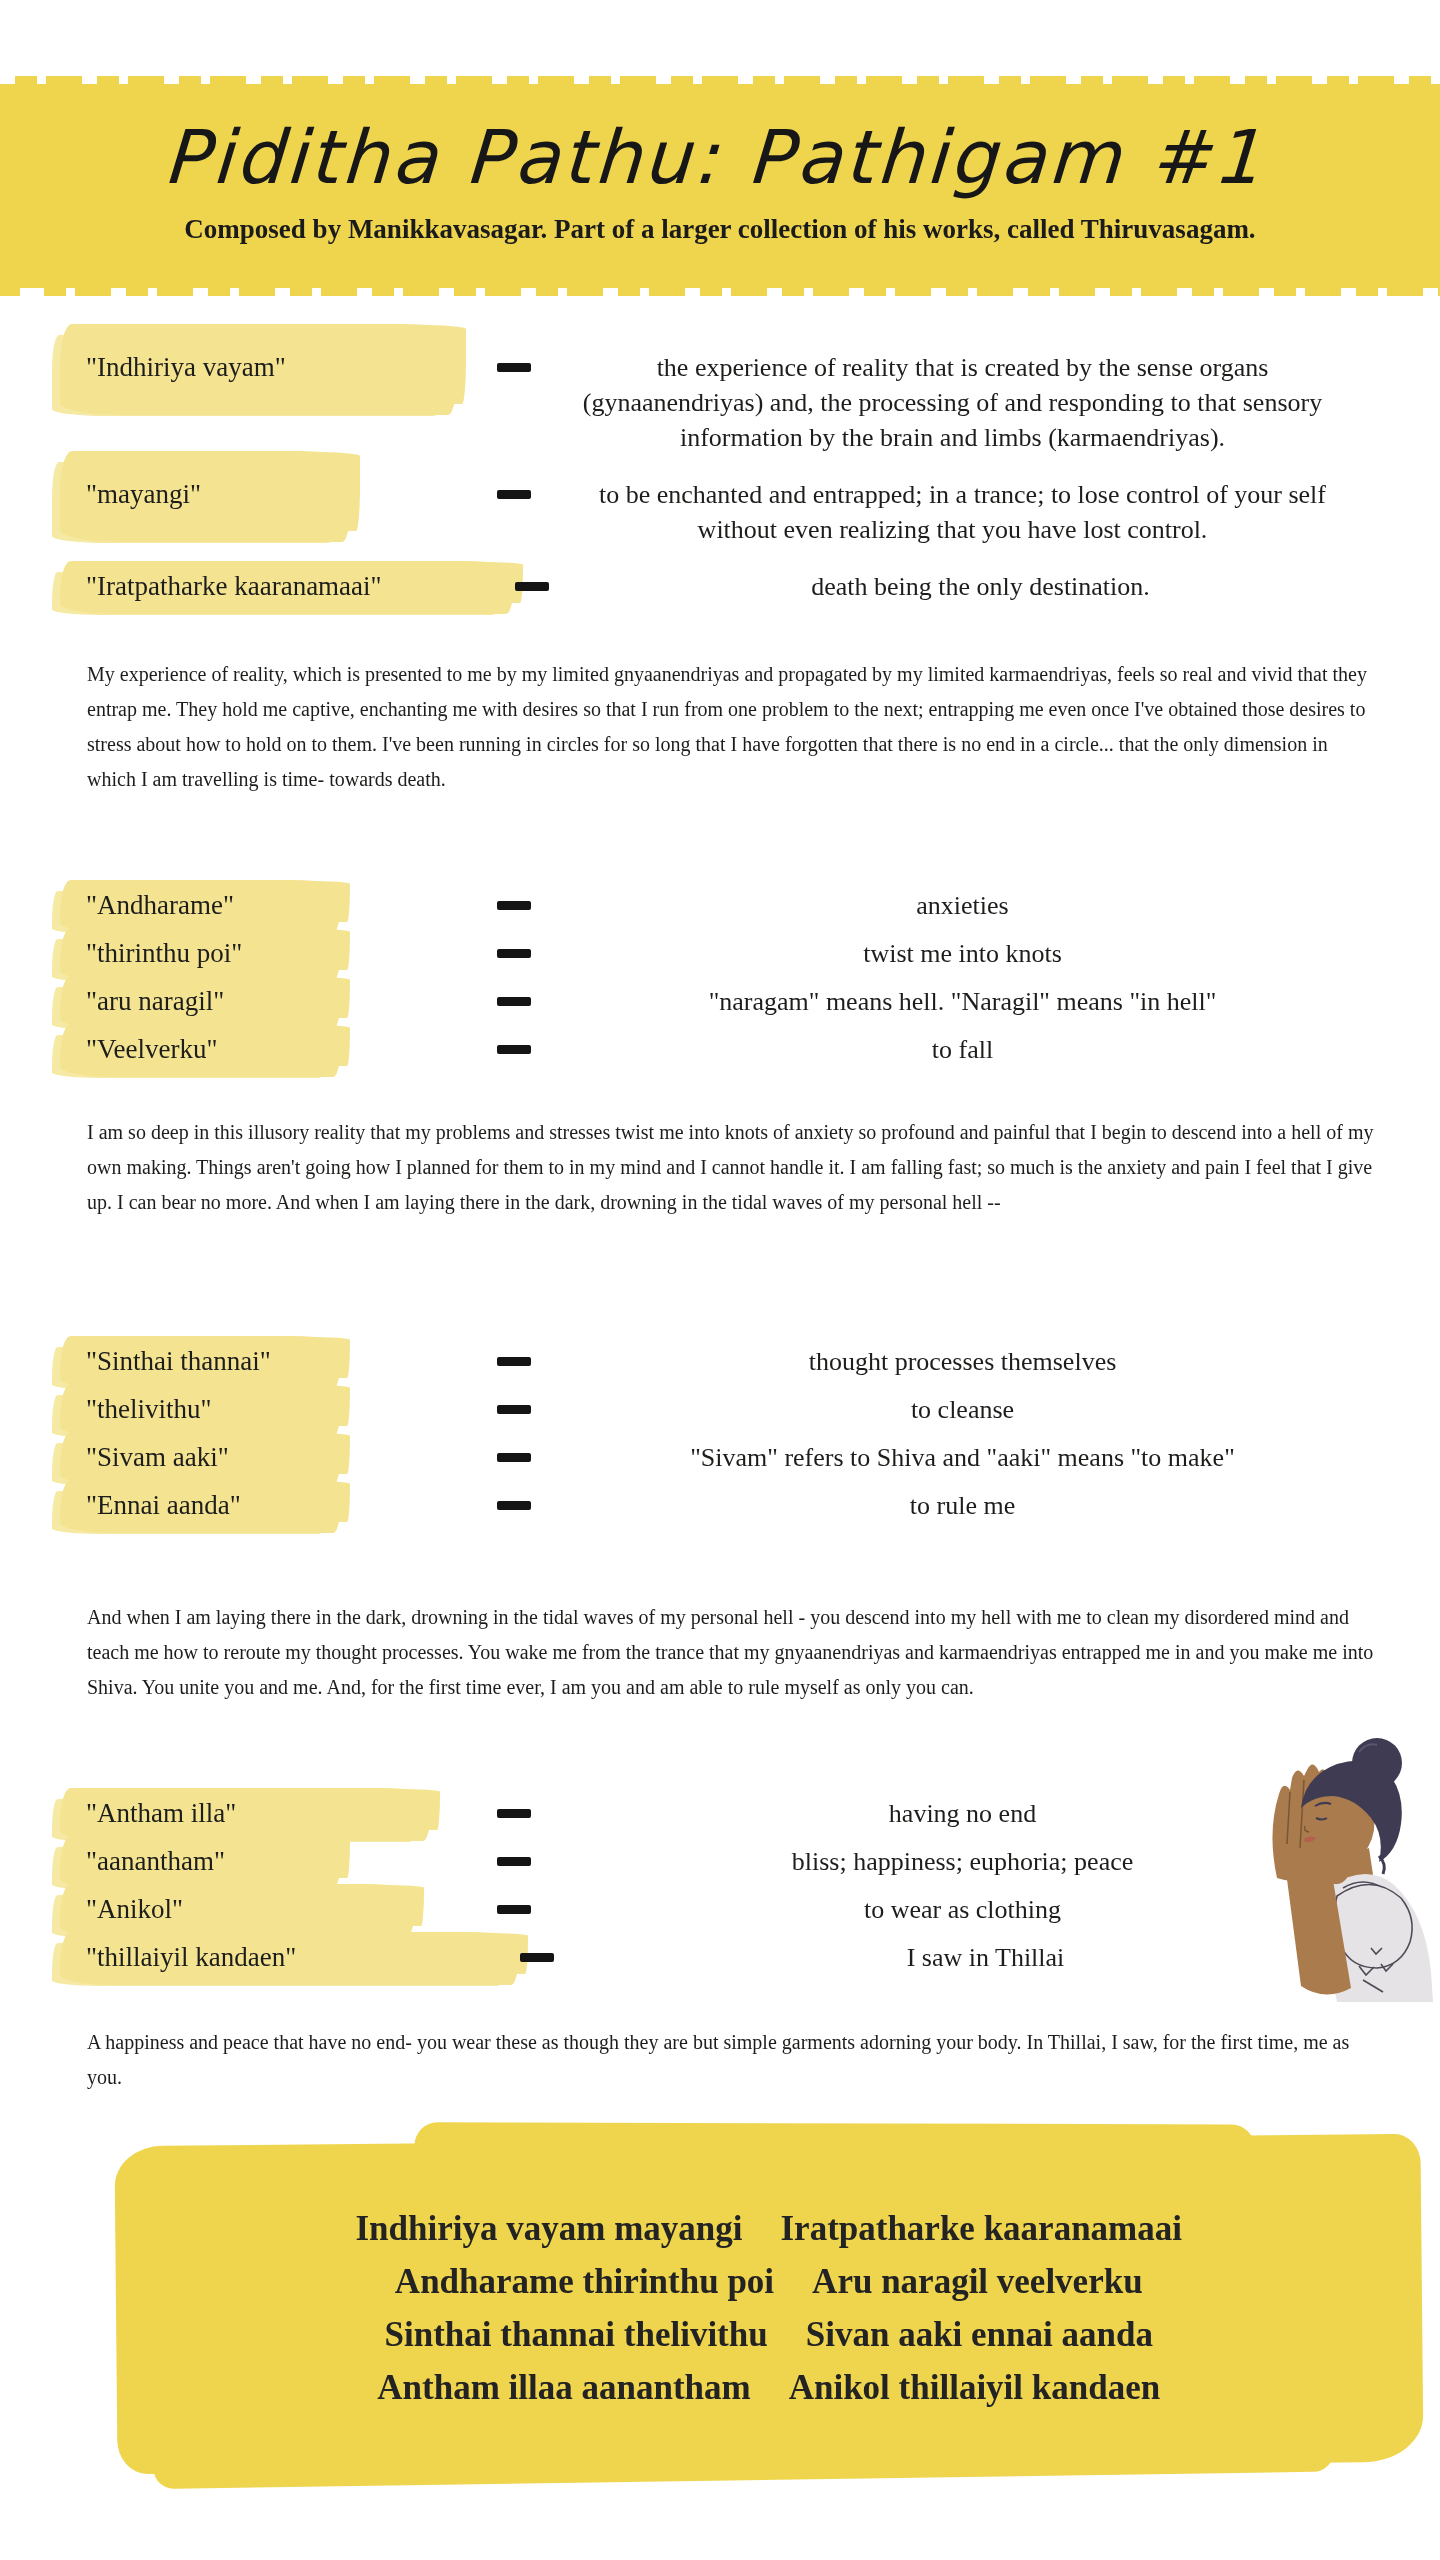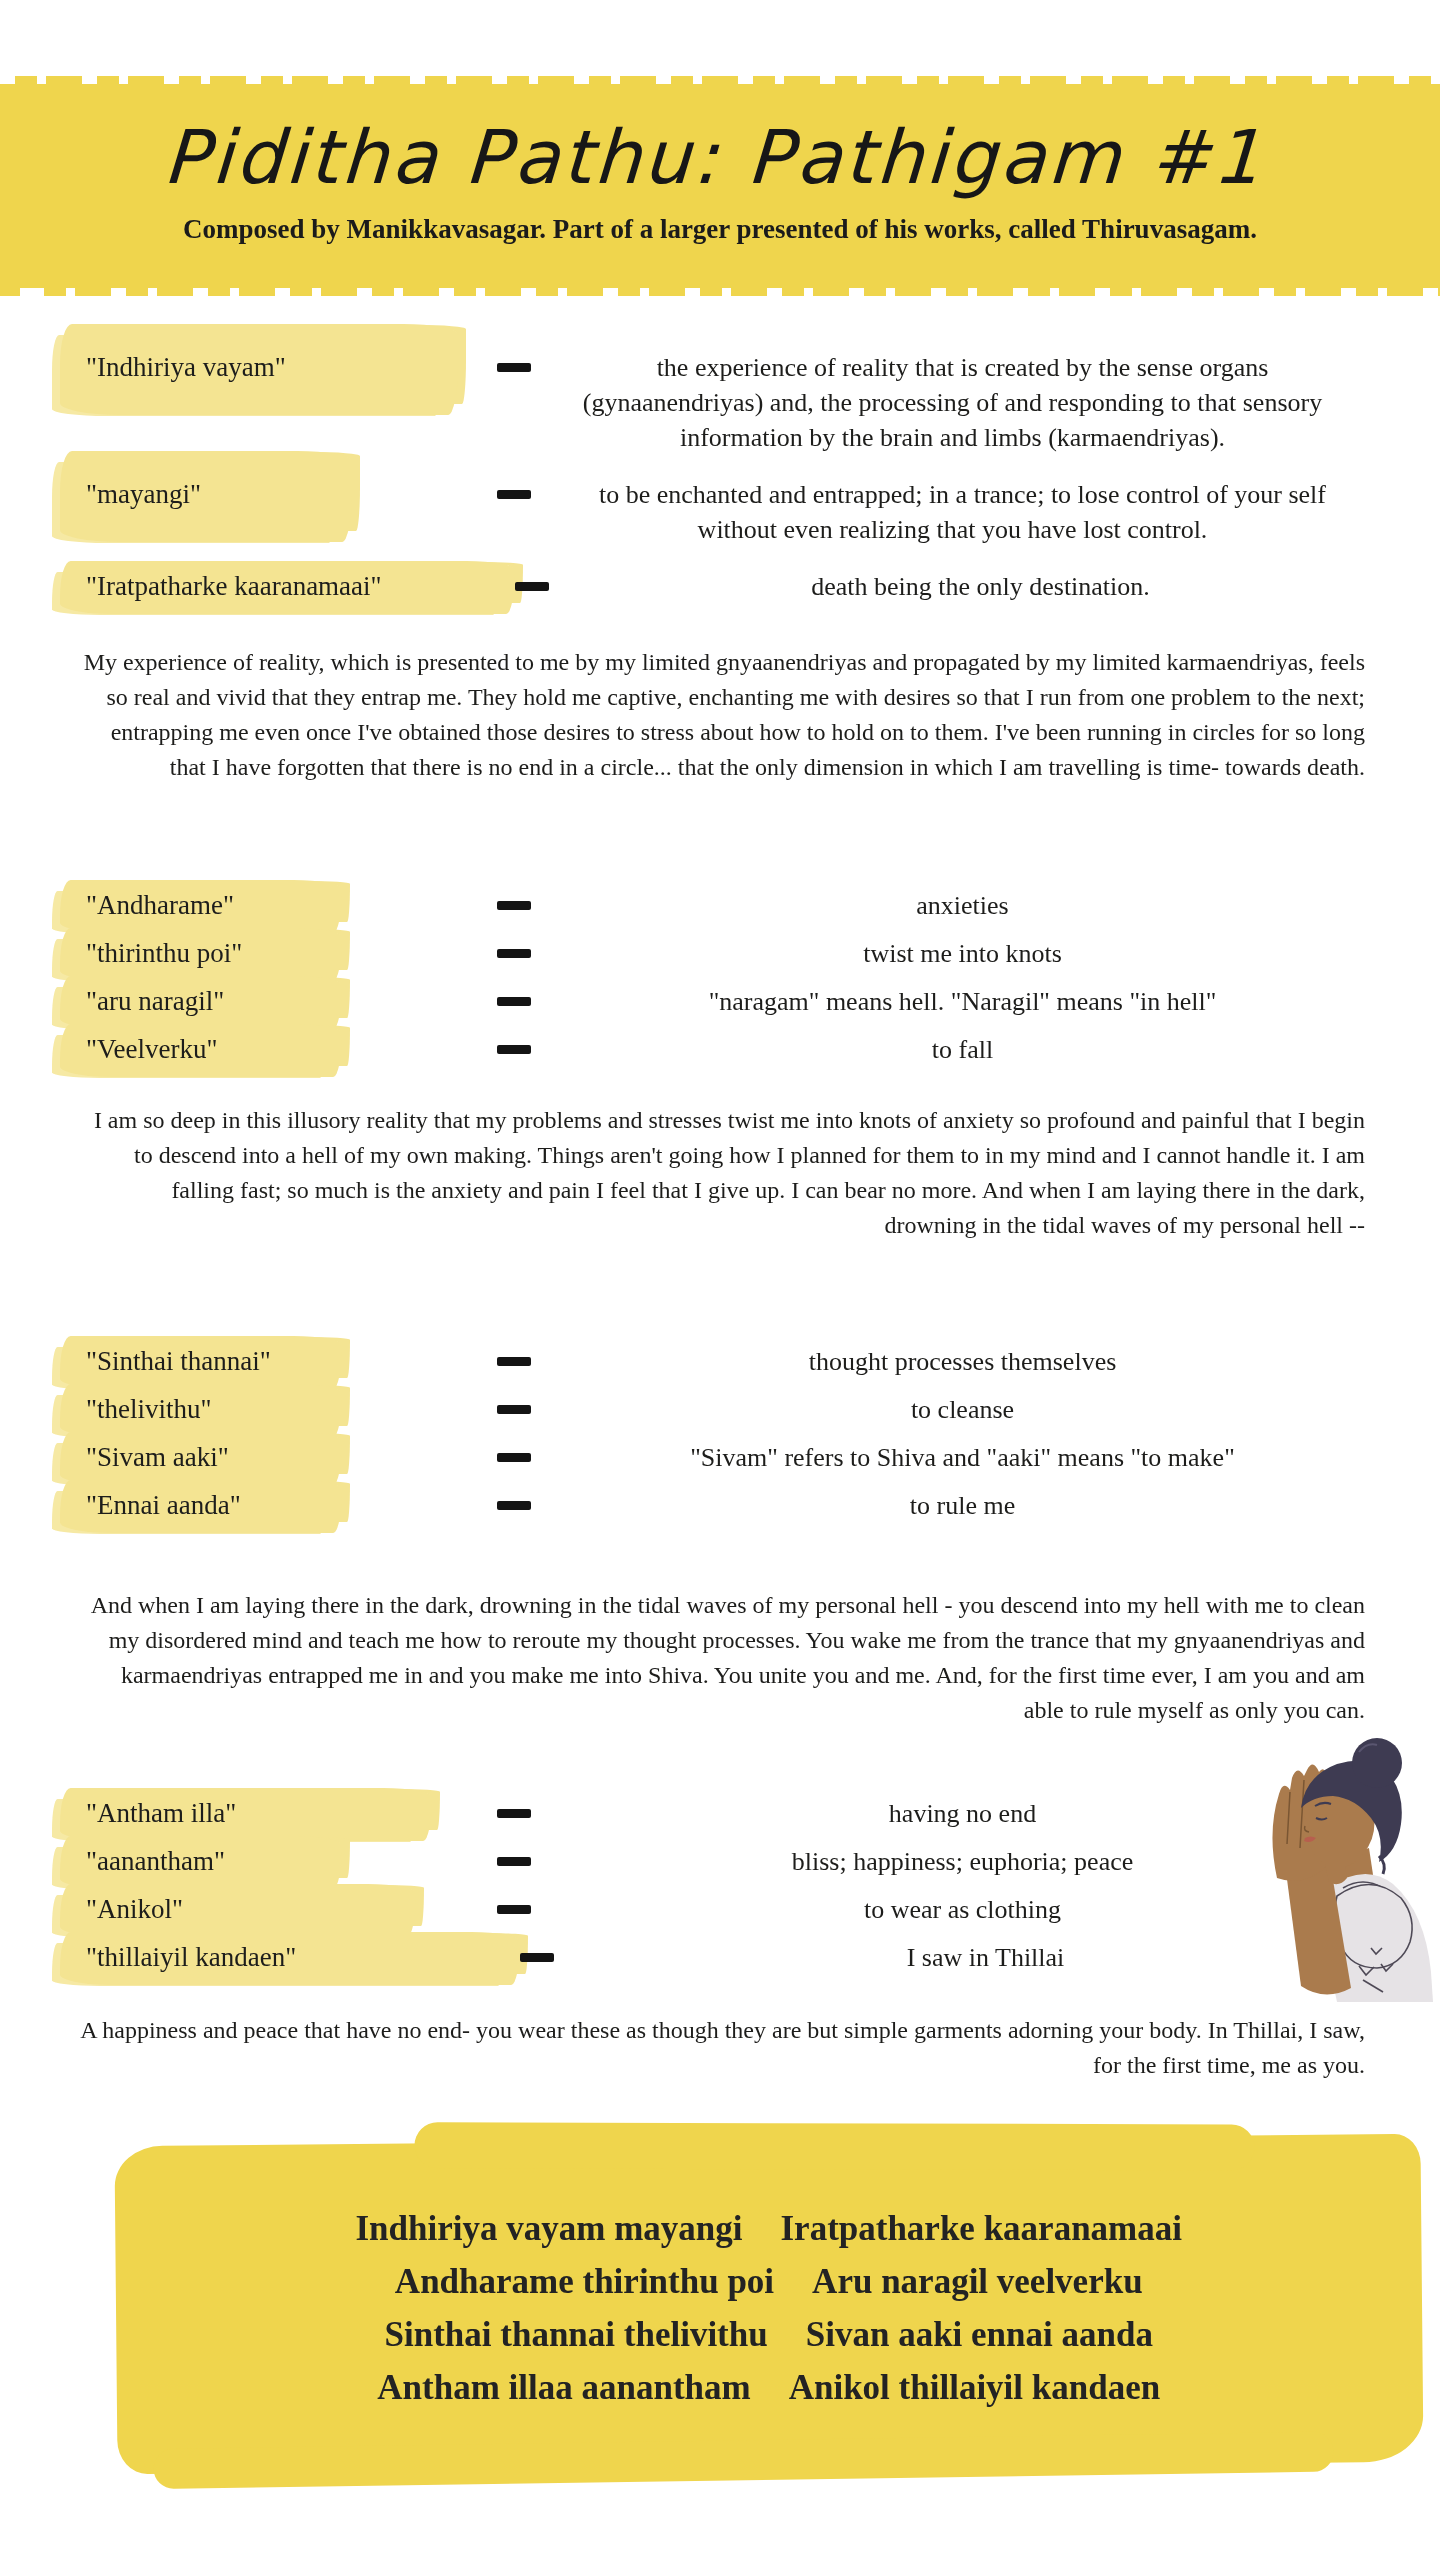--- a/index.html
+++ b/index.html
@@ -43,21 +43,21 @@
   .sec1 .row:nth-child(2) .hl{min-width:292px;}
   .sec1 .row:nth-child(3) .hl{min-width:455px;}
   .sec4 .row:nth-child(1) .hl{min-width:372px;}
   .sec4 .row:nth-child(3) .hl{min-width:356px;}
   .sec4 .row:nth-child(4) .hl{min-width:460px;}
   .dashcell{flex:0 0 48px;padding-top:13px;}
   .bar{display:block;width:34px;height:9px;background:#141414;border-radius:2px;}
   .def{flex:1;max-width:815px;font-size:26px;line-height:35px;text-indent:20px;text-align:center;}
 
   
-  .para{position:absolute;left:75px;width:1290px;margin:0;text-align:right;font-size:24px;line-height:35px;}
+  .para{position:absolute;left:75px;width:1290px;margin:12px;text-align:left;font-size:20px;line-height:35px;}
   .p1{top:645px;}
   .p2{top:1103px;}
   .p3{top:1588px;}
   .p4{top:2013px;}
 
   
   .verse{
     position:absolute;left:116px;top:2140px;width:1306px;height:328px;background:#EFD54D;
     border-radius:48px 26px 60px 30px / 40px 30px 46px 34px;transform:rotate(-0.55deg);
   }
@@ -79,21 +79,21 @@
   .woman{position:absolute;left:1243px;top:1736px;width:192px;height:266px;margin:0;}
   .woman svg{width:100%;height:100%;display:block;}
 </style>
 </head>
 <body>
 
 <div class="page">
 
   <header class="banner">
     <h1>Piditha Pathu: Pathigam #1</h1>
-    <p>Composed by Manikkavasagar. Part of a larger presented of his works, called Thiruvasagam.</p>
+    <p>Composed by Manikkavasagar. Part of a larger collection of his works, called Thiruvasagam.</p>
   </header>
 
   <section class="defs sec1">
     <div class="row">
       <div class="term"><span class="hl hl-tall"><span>"Indhiriya vayam"</span></span></div>
       <div class="dashcell">
           <i class="bar"></i>
         </div>
       <div class="def">the experience of reality that is created by the sense organs (gynaanendriyas) and, the processing of and responding to that sensory information by the brain and limbs (karmaendriyas).</div>
     </div>

